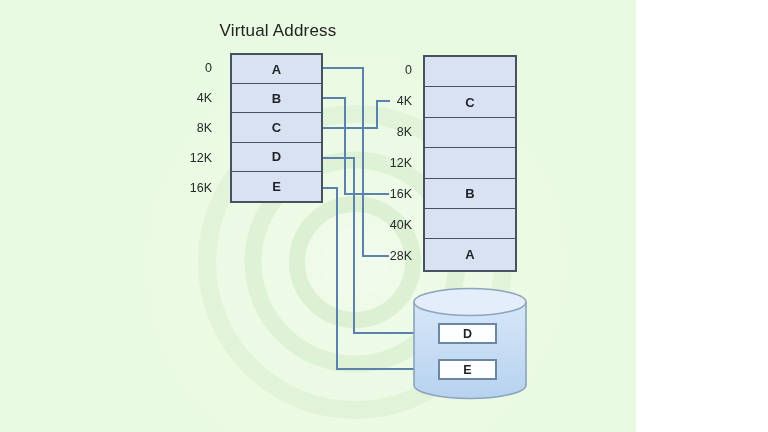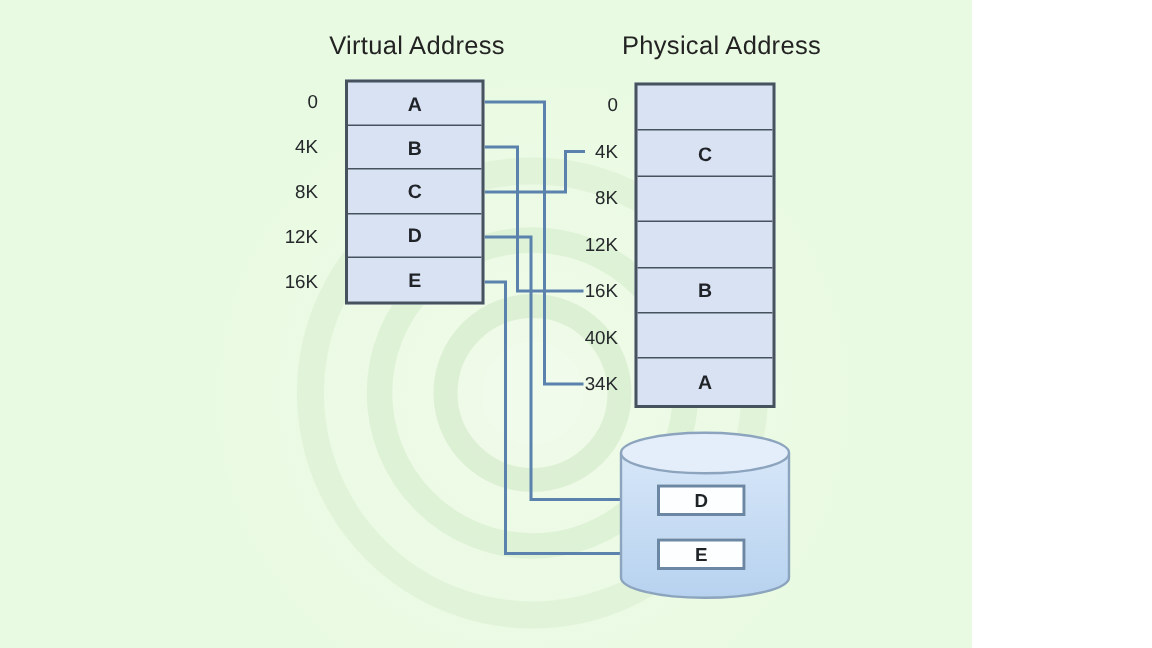--- a/index.html
+++ b/index.html
@@ -5,21 +5,20 @@
   html,body{margin:0;padding:0;}
   body{
     font-family:"Liberation Sans", sans-serif;
     background:#ffffff;
   }
   .stage{
     position:relative;
     width:636px;height:432px;
     overflow:hidden;
     background:radial-gradient(circle 290px at 355px 265px, #f0fbe9 0%, #e9fae2 75%);
-    padding-left:12px;
   }
   .title{
     position:absolute;
     width:220px;
     text-align:center;
     font-size:17px;
     font-weight:500;
     color:#232323;
     letter-spacing:0.2px;
   }
@@ -90,21 +89,20 @@
       <path d="M323,188 H337 V369 H414"></path>
     </g>
 
     <g>
       <path d="M414,302 V385 A56,13.5 0 0 0 526,385 V302" fill="url(#cylBody)" stroke="#8ca4bd" stroke-width="1.6"></path>
       <ellipse cx="470" cy="302" rx="56" ry="13.5" fill="#e4eefa" stroke="#8ca4bd" stroke-width="1.6"></ellipse>
     </g>
   </svg>
 
   <div class="title" style="left:168px;top:21px;">Virtual Address</div>
-  <div class="title" style="left:371px;top:21px;">Physical Address</div>
 
   <div class="addr-label" style="left:168px;top:61px;">0</div>
   <div class="addr-label" style="left:168px;top:91px;">4K</div>
   <div class="addr-label" style="left:168px;top:121px;">8K</div>
   <div class="addr-label" style="left:168px;top:151px;">12K</div>
   <div class="addr-label" style="left:168px;top:181px;">16K</div>
 
   <div class="mem-table virtual-table" style="left:230px;top:53px;width:93px;">
     <div class="mem-row">
         <span>A</span>
@@ -122,21 +120,21 @@
         <span>E</span>
       </div>
   </div>
 
   <div class="addr-label" style="left:368px;top:63px;">0</div>
   <div class="addr-label" style="left:368px;top:94px;">4K</div>
   <div class="addr-label" style="left:368px;top:125px;">8K</div>
   <div class="addr-label" style="left:368px;top:156px;">12K</div>
   <div class="addr-label" style="left:368px;top:187px;">16K</div>
   <div class="addr-label" style="left:368px;top:218px;">40K</div>
-  <div class="addr-label" style="left:368px;top:249px;">34K</div>
+  <div class="addr-label" style="left:368px;top:249px;">28K</div>
 
   <div class="mem-table physical-table" style="left:423px;top:55px;width:94px;">
     <div class="mem-row">
         <span></span>
       </div>
     <div class="mem-row">
         <span>C</span>
       </div>
     <div class="mem-row">
         <span></span>

